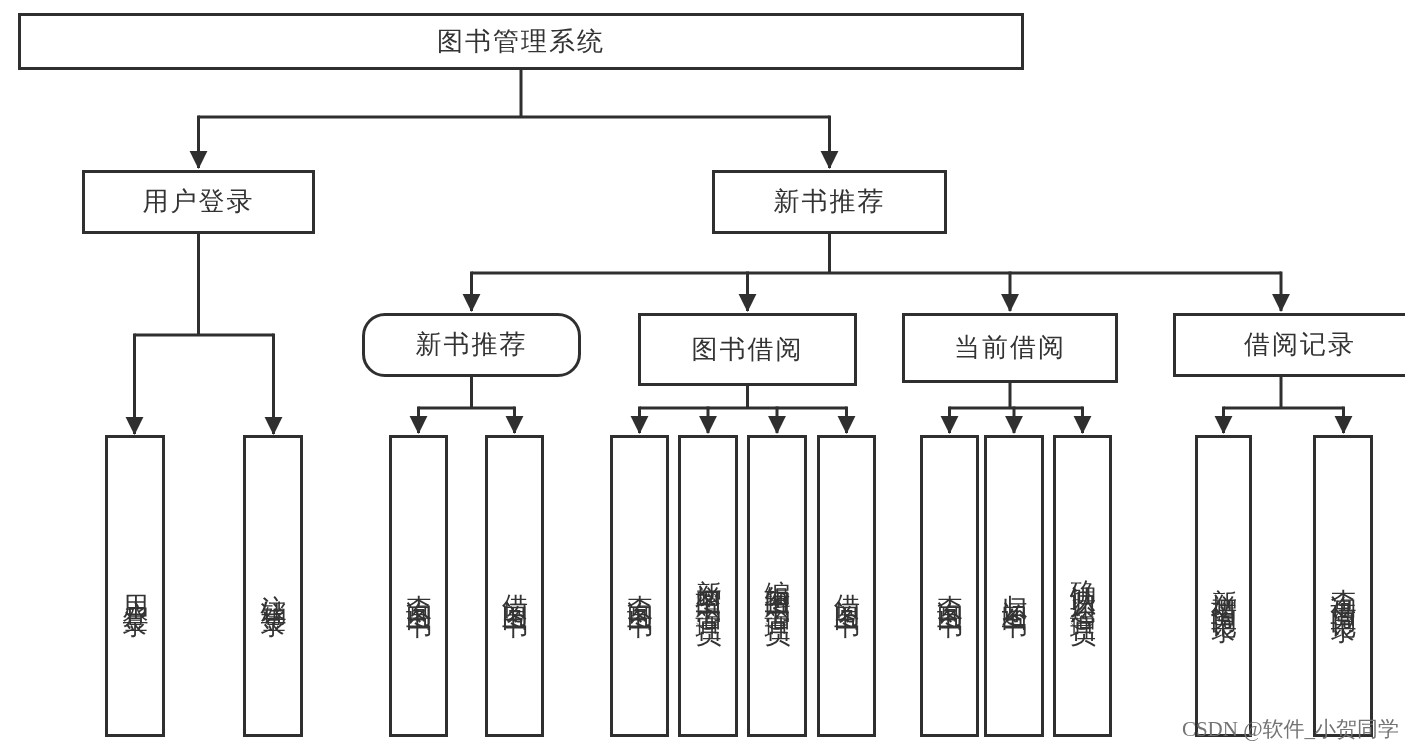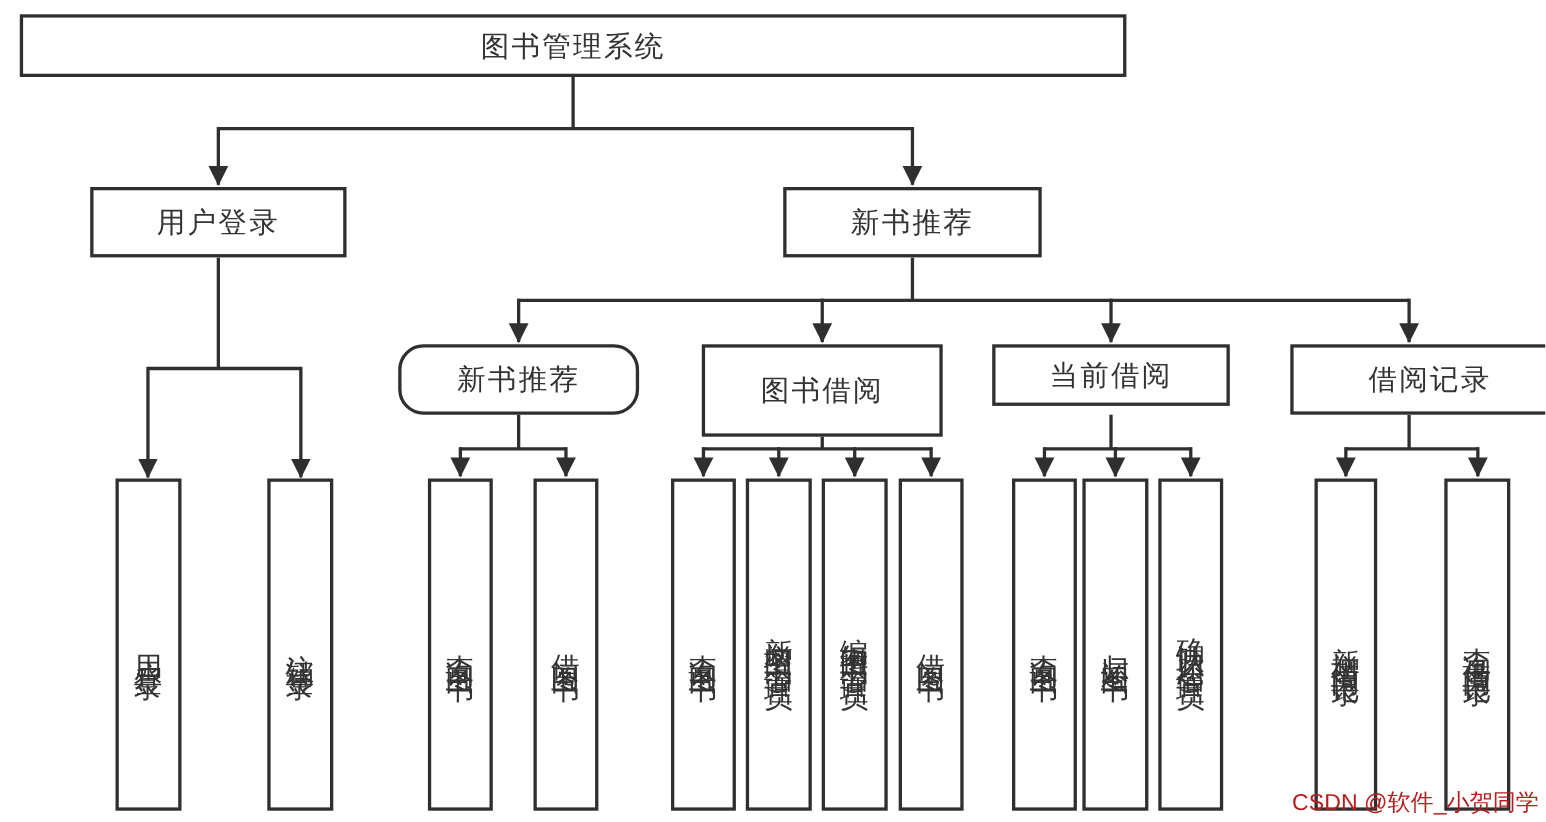--- a/index.html
+++ b/index.html
@@ -1,21 +1,21 @@
 <!DOCTYPE html>
 <html><head>
 <meta charset="utf-8">
 <style>
   html, body { margin: 0; padding: 0; background: #ffffff; }
   .canvas {
     position: relative;
     width: 1405px;
     height: 747px;
     background: #ffffff;
-    font-family: Liberation Sans, sans-serif;
+    font-family: Liberation Serif, serif;
     overflow: hidden;
   }
   .wires {
     position: absolute;
     left: 0; top: 0;
     width: 1405px; height: 747px;
     pointer-events: none;
   }
   .box {
     position: absolute;
@@ -40,21 +40,21 @@
   }
   .box.v .vtext {
     writing-mode: vertical-rl;
     letter-spacing: 6px;
     white-space: nowrap;
   }
   .watermark {
     position: absolute;
     top: 715px;
     right: 6px;
-    color: #b91c1c;
+    color: #737373;
     font-size: 21px;
     white-space: nowrap;
     letter-spacing: 0px;
   }
 </style>
 </head>
 <body>
 
 <div class="canvas">
 
@@ -107,22 +107,22 @@
       <path d="M1343.5,406.5 V433" marker-end="url(#arrowhead)"></path>
     </g>
   </svg>
 
   <div class="box h" style="left:18px; top:13px; width:1006px; height:57px;">图书管理系统</div>
 
   <div class="box h" style="left:82px; top:170px; width:233px; height:64px;">用户登录</div>
   <div class="box h" style="left:712px; top:170px; width:235px; height:64px;">新书推荐</div>
 
   <div class="box h" style="left:362px; top:313px; width:219px; height:64px;border-radius:23px;">新书推荐</div>
-  <div class="box h" style="left:638px; top:313px; width:219px; height:84px;">图书借阅</div>
-  <div class="box h" style="left:902px; top:313px; width:216px; height:56px;">当前借阅</div>
+  <div class="box h" style="left:638px; top:313px; width:219px; height:73px;">图书借阅</div>
+  <div class="box h" style="left:902px; top:313px; width:216px; height:70px;">当前借阅</div>
   <div class="box h" style="left:1173px; top:313px; width:254px; height:64px;">借阅记录</div>
 
   <div class="box v" style="left:105px; top:435px; width:60px; height:302px;">
     <span class="vtext">用户登录</span>
   </div>
   <div class="box v" style="left:243px; top:435px; width:60px; height:302px;">
     <span class="vtext">注销登录</span>
   </div>
 
   <div class="box v" style="left:389px; top:435px; width:59px; height:302px;">

